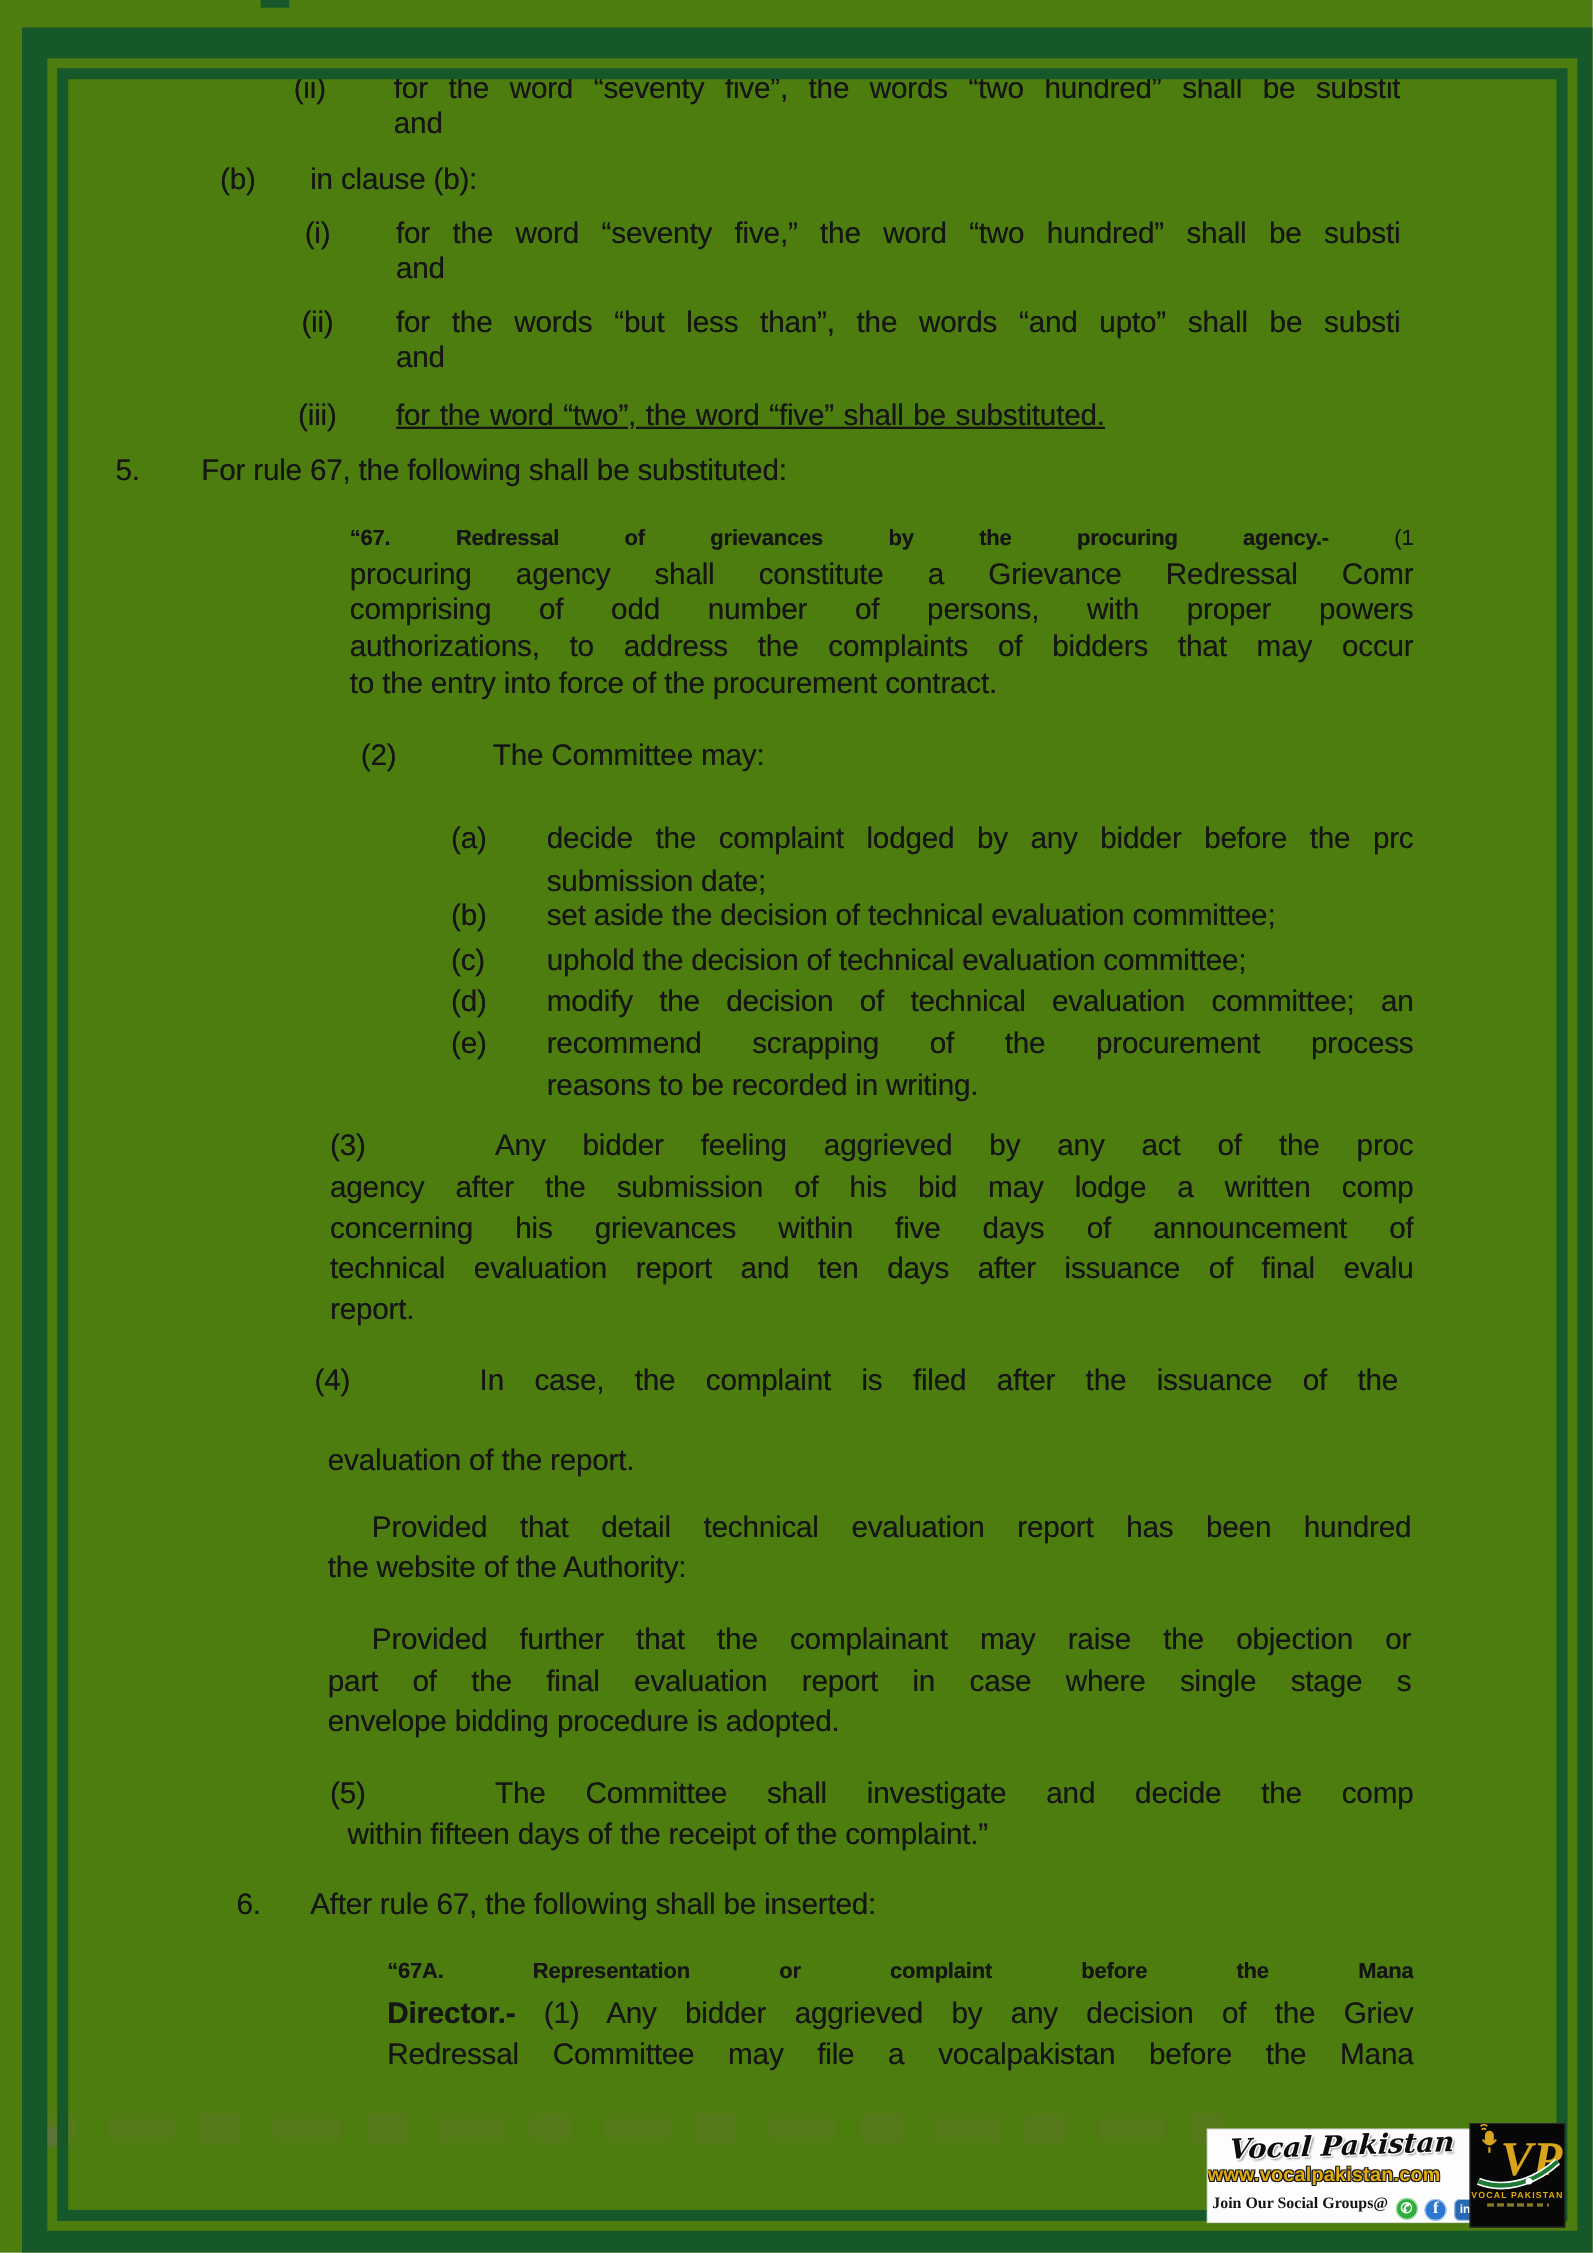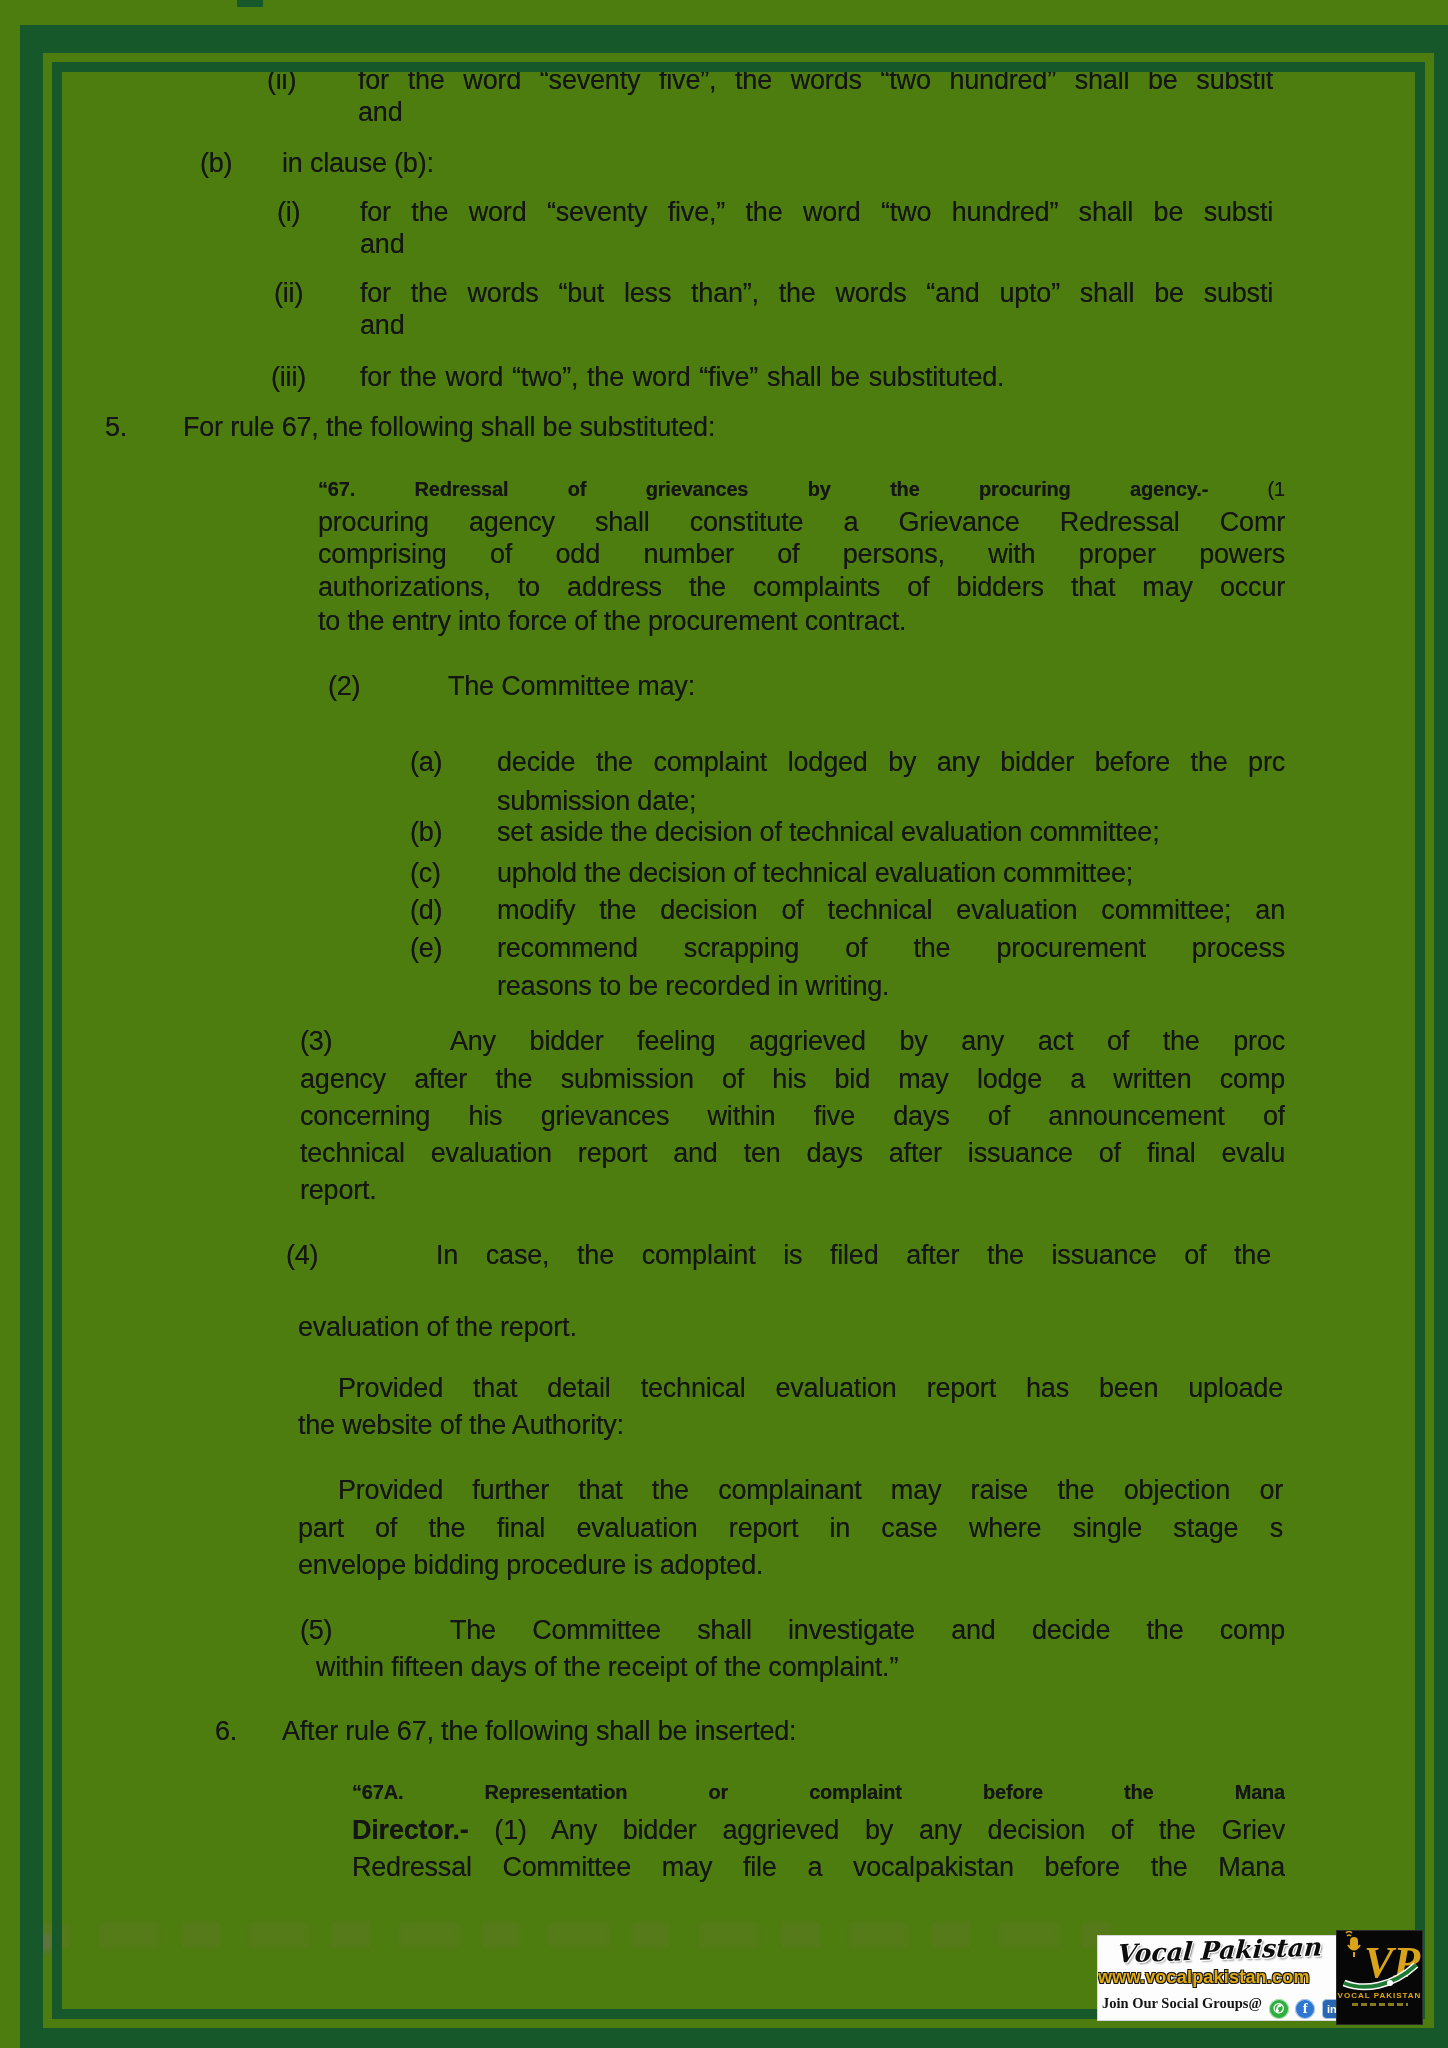--- a/index.html
+++ b/index.html
@@ -107,21 +107,21 @@
 
   <div class="ln l" style="left:277px;top:195px;width:80px;">(i)</div>
   <div class="ln j" style="left:360px;top:195px;width:913px;">for the word “seventy five,” the word “two hundred” shall be substi</div>
   <div class="ln l" style="left:360px;top:227px;width:913px;">and</div>
 
   <div class="ln l" style="left:274px;top:276px;width:85px;">(ii)</div>
   <div class="ln j" style="left:360px;top:276px;width:913px;">for the words “but less than”, the words “and upto” shall be substi</div>
   <div class="ln l" style="left:360px;top:308px;width:913px;">and</div>
 
   <div class="ln l" style="left:271px;top:360px;width:88px;">(iii)</div>
-  <div class="ln l" style="left:360px;top:360px;width:913px;word-spacing:1.5px;">for the word “two”, the word “five” shall be substituted.</div>
+  <div class="ln l" style="left:360px;top:360px;width:913px;word-spacing:1.5px;text-decoration:underline;">for the word “two”, the word “five” shall be substituted.</div>
 
   <div class="ln l" style="left:105px;top:410px;width:78px;">5.</div>
   <div class="ln l" style="left:183px;top:410px;width:900px;">For rule 67, the following shall be substituted:</div>
 
   <div class="ln j h" style="left:318px;top:472px;width:967px;">
     <span class="b">“67. Redressal of grievances by the procuring agency.-</span>
     <span>(1</span>
   </div>
   <div class="ln j" style="left:318px;top:505px;width:967px;">procuring agency shall constitute a Grievance Redressal Comr</div>
   <div class="ln j" style="left:318px;top:537px;width:967px;">comprising of odd number of persons, with proper powers</div>
@@ -155,21 +155,21 @@
   <div class="ln j" style="left:300px;top:1099px;width:985px;">concerning his grievances within five days of announcement of</div>
   <div class="ln j" style="left:300px;top:1136px;width:985px;">technical evaluation report and ten days after issuance of final evalu</div>
   <div class="ln l" style="left:300px;top:1173px;width:985px;">report.</div>
 
   <div class="ln j" style="left:286px;top:1238px;width:985px;">
     <span class="mk" style="width:150px;">(4)</span><span>In case, the complaint is filed after the issuance of the</span>
   </div>
   <div class="ln l" style="left:298px;top:1310px;width:985px;">evaluation of the report.</div>
 
   <div class="ln j" style="left:298px;top:1371px;width:985px;">
-    <span class="sp" style="width:40px;"></span><span>Provided that detail technical evaluation report has been uploade</span>
+    <span class="sp" style="width:40px;"></span><span>Provided that detail technical evaluation report has been hundred</span>
   </div>
   <div class="ln l" style="left:298px;top:1408px;width:985px;">the website of the Authority:</div>
 
   <div class="ln j" style="left:298px;top:1473px;width:985px;">
     <span class="sp" style="width:40px;"></span><span>Provided further that the complainant may raise the objection or</span>
   </div>
   <div class="ln j" style="left:298px;top:1511px;width:985px;">part of the final evaluation report in case where single stage s</div>
   <div class="ln l" style="left:298px;top:1548px;width:985px;">envelope bidding procedure is adopted.</div>
 
   <div class="ln j" style="left:300px;top:1613px;width:985px;">

